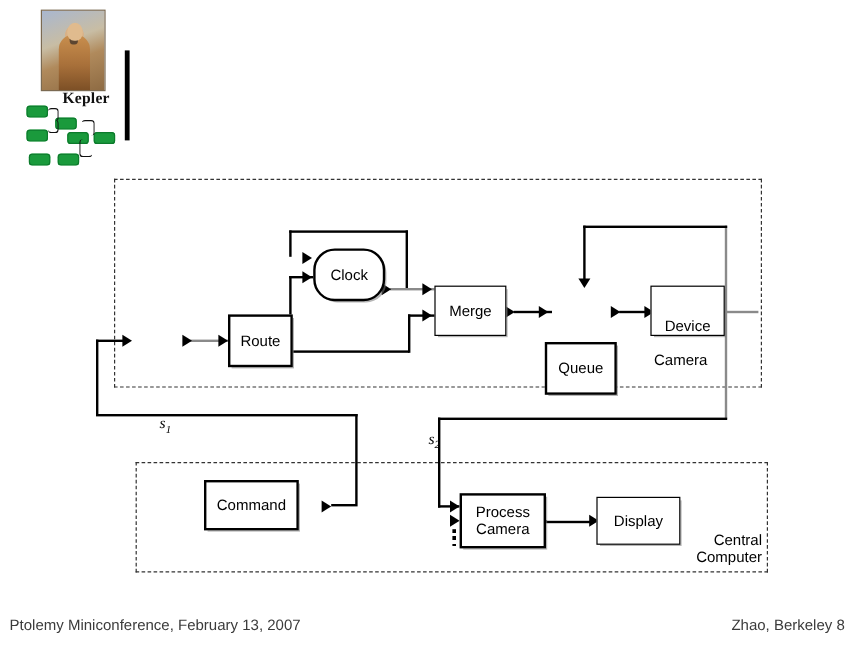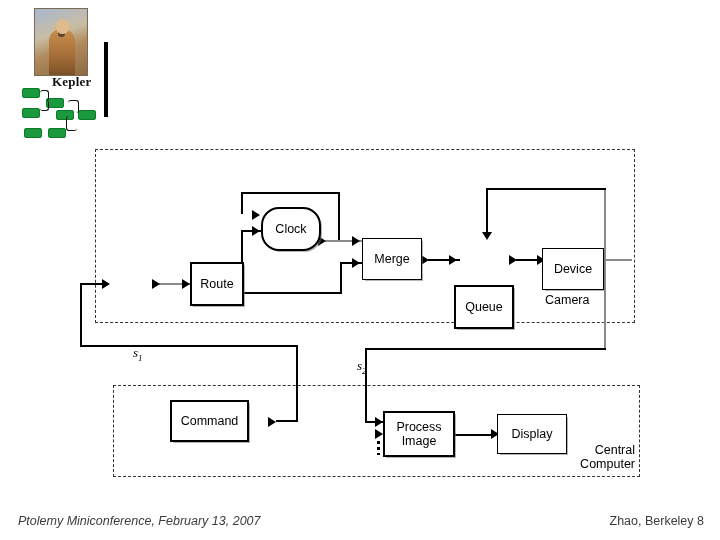--- a/index.html
+++ b/index.html
@@ -74,21 +74,21 @@
     border-left:5px solid transparent;border-right:5px solid transparent;
     border-top:8px solid #000;border-bottom:0;
   }
   .lbl{position:absolute;font-size:12.5px;color:#000;}
   .lbl.sig{font-family:"Liberation Serif", serif;font-style:italic;font-size:13px;}
   .lbl.sig sub{font-size:9px;font-style:italic;}
   .dots{position:absolute;width:3px;height:14px;
     background:repeating-linear-gradient(180deg,#000 0 3px,transparent 3px 6px);}
 
   
-  .footer-left{position:absolute;left:18px;top:514px;font-size:12.5px;color:#3b3b3b;font-style:italic;}
+  .footer-left{position:absolute;left:8px;top:514px;font-size:12.5px;color:#3b3b3b;}
   .footer-right{position:absolute;right:16px;top:514px;font-size:12.5px;color:#3b3b3b;}
 </style>
 </head>
 <body>
 
 <div id="slide">
 
   <div class="logo-wrap">
     <div class="portrait"></div>
 
@@ -195,30 +195,30 @@
     </div>
 
     <div class="blk thin" style="left:362px;top:238px;width:60px;height:42px;">
       <span>Merge</span>
     </div>
 
     <div class="blk" style="left:454px;top:237px;width:60px;height:44px;margin-top:48px;">
       <span>Queue</span>
     </div>
 
-    <div class="blk thin" style="left:542px;top:248px;width:62px;height:42px;">
+    <div class="blk thin" style="left:542px;top:238px;width:62px;height:42px;align-items:flex-end;">
       <span>Device</span>
     </div>
 
     <div class="blk" style="left:170px;top:400px;width:79px;height:42px;">
       <span>Command</span>
     </div>
 
     <div class="blk" style="left:383px;top:411px;width:72px;height:46px;">
-      <span>Process Image</span>
+      <span>Process Camera</span>
     </div>
 
     <div class="blk thin" style="left:497px;top:414px;width:70px;height:40px;">
       <span>Display</span>
     </div>
 
   </div>
 
   <div class="footer-left">Ptolemy Miniconference, February 13, 2007</div>
   <div class="footer-right">Zhao, Berkeley 8</div>

